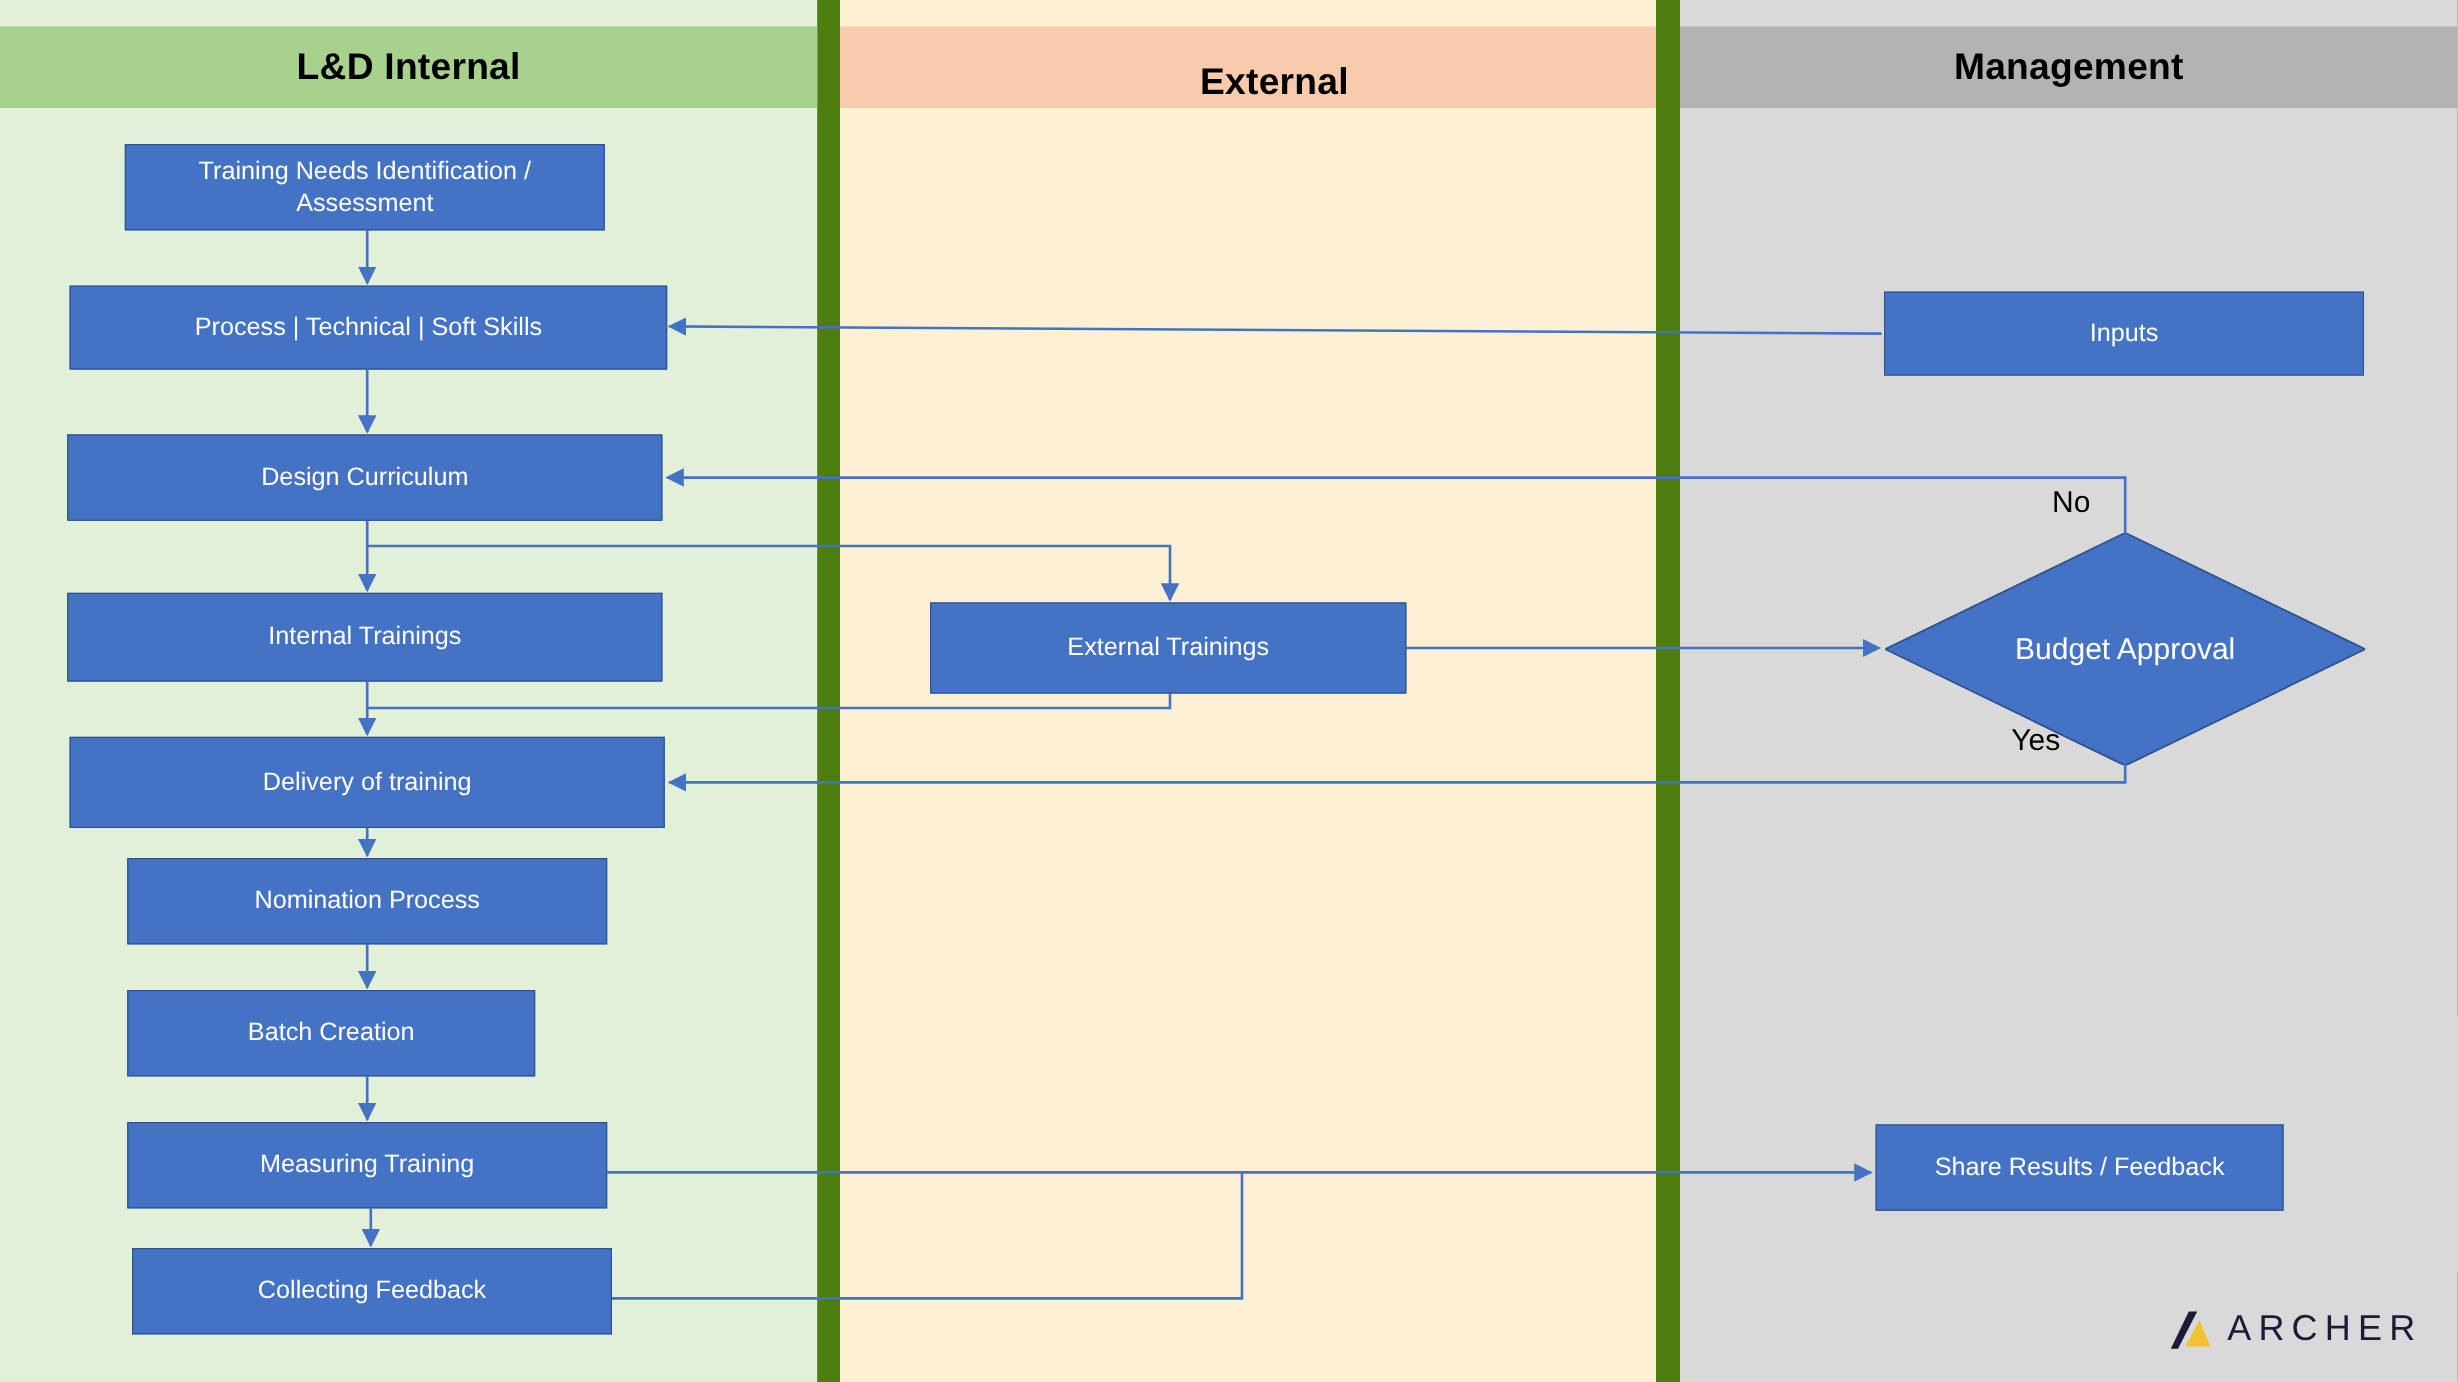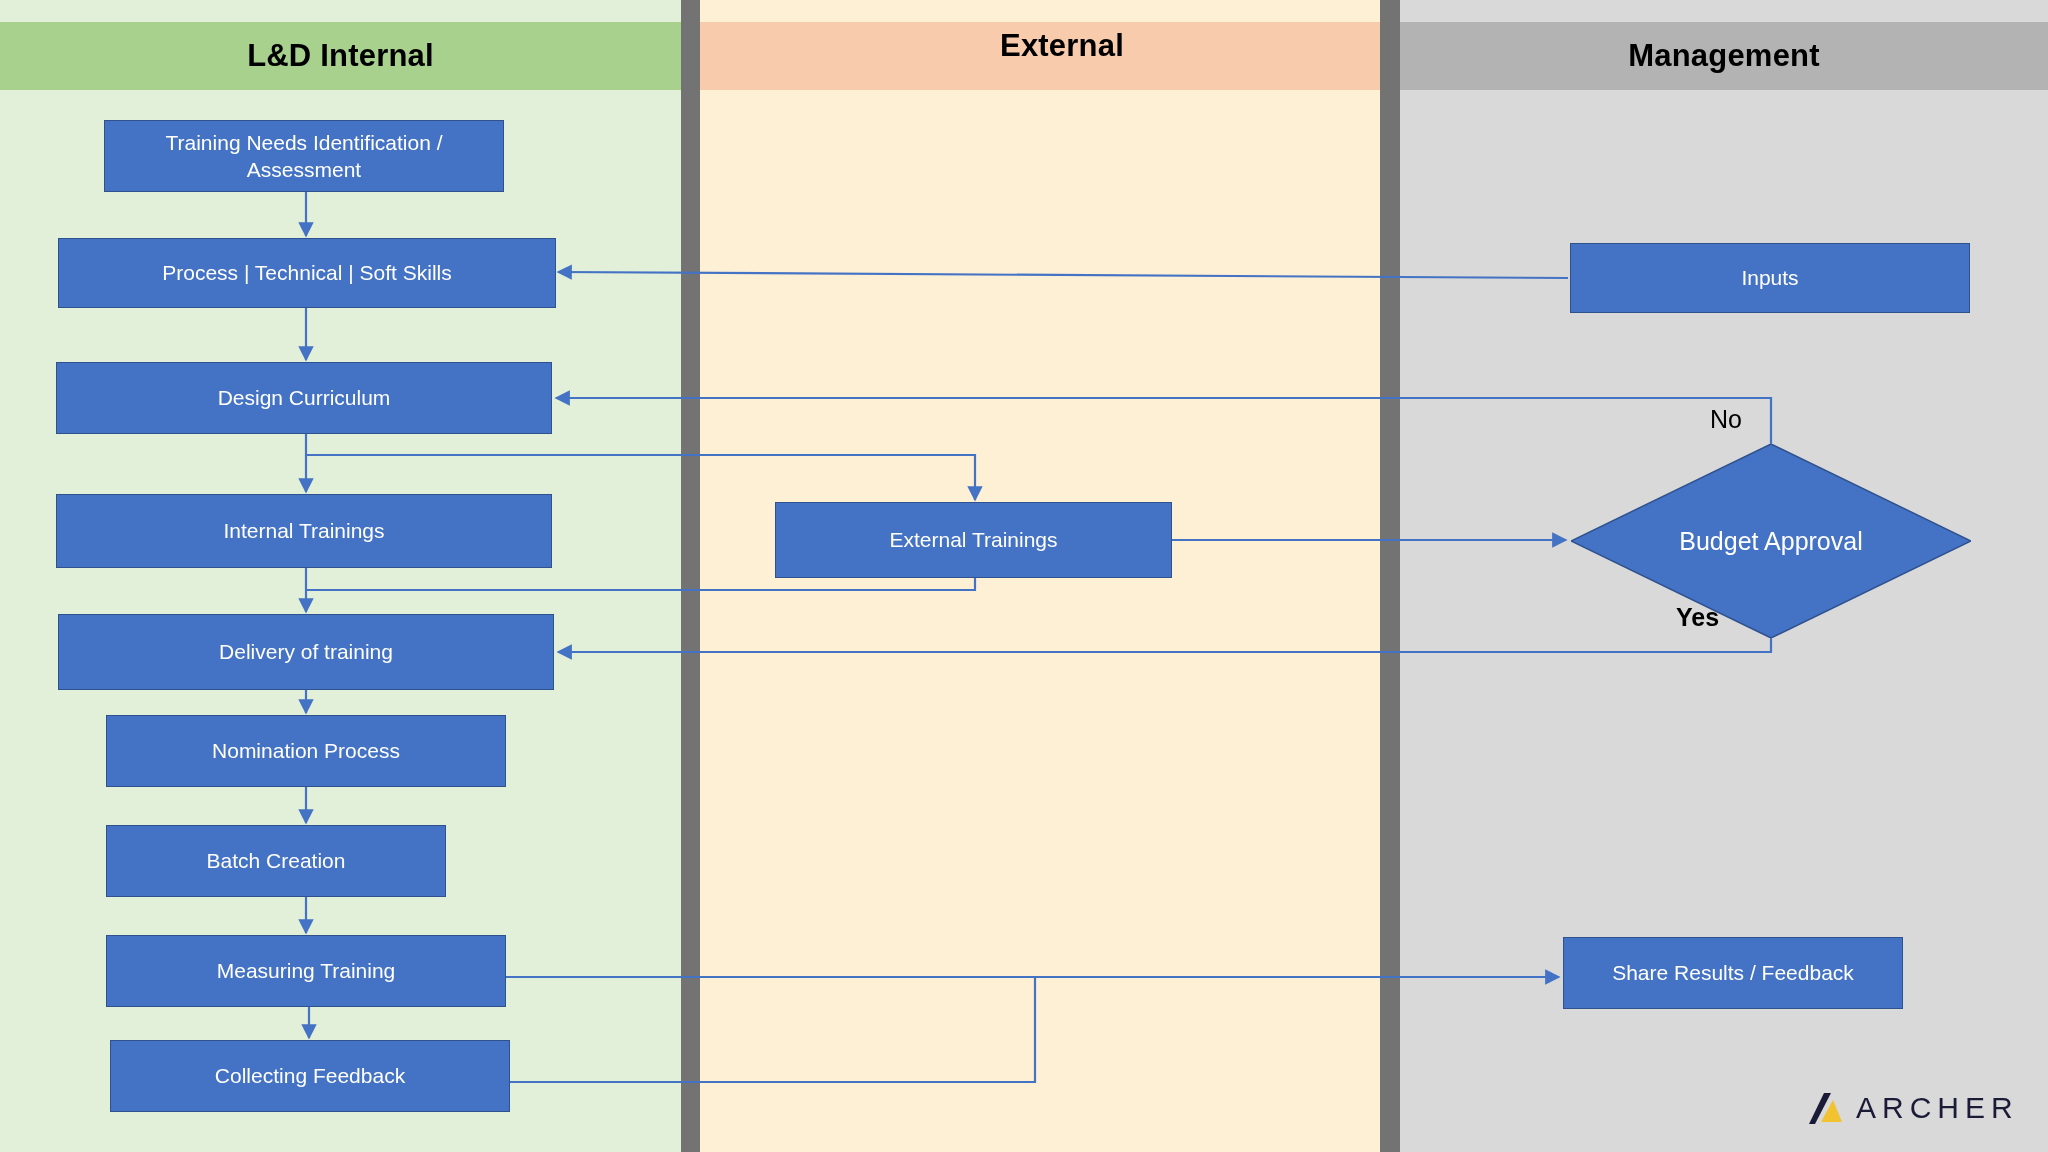--- a/index.html
+++ b/index.html
@@ -1,17 +1,17 @@
 <!DOCTYPE html>
 <html><head>
 <meta charset="utf-8">
 <style>
   html,body{margin:0;padding:0;background:#ffffff;}
   body{font-family:"Liberation Sans",sans-serif;}
-  #stage{position:relative;width:2048px;height:1152px;overflow:hidden;background:#737373;}
+  #stage{position:relative;width:2048px;height:1152px;overflow:hidden;background:#4d7c0f;}
   .lane{position:absolute;top:0;bottom:0;}
   .lane-band{position:absolute;left:0;right:0;}
   .lane-title{position:absolute;left:0;right:0;display:flex;align-items:center;justify-content:center;
       font-weight:bold;font-size:31px;color:#000000;letter-spacing:.2px;}
   svg#flow{position:absolute;left:0;top:0;width:2048px;height:1152px;}
   .nodebox{position:absolute;display:flex;align-items:center;justify-content:center;text-align:center;
       background:#4472c4;border:1.5px solid #2f528f;color:#ffffff;font-size:21px;line-height:1.25;
       box-sizing:border-box;padding:2px 8px;}
   .nodebox.two-line{line-height:1.3;}
   .diamond-label{position:absolute;display:flex;align-items:center;justify-content:center;text-align:center;
@@ -26,21 +26,21 @@
 <div id="stage">
 
   <div class="lane" style="left:0;width:681px;background:#e2efd9;"></div>
   <div class="lane" style="left:700px;width:680px;background:#fdf0d5;"></div>
   <div class="lane" style="left:1400px;width:648px;background:#d9d9d9;"></div>
 
   <div class="lane-band" style="left:0;width:681px;top:22px;height:68px;background:#a9d18e;"></div>
   <div class="lane-title" style="left:0;width:681px;top:22px;height:68px;">L&amp;D Internal</div>
 
   <div class="lane-band" style="left:700px;width:680px;top:22px;height:68px;background:#f8cbad;"></div>
-  <div class="lane-title" style="left:700px;width:724px;top:12px;height:68px;">External</div>
+  <div class="lane-title" style="left:700px;width:724px;top:34px;height:68px;">External</div>
 
   <div class="lane-band" style="left:1400px;width:648px;top:22px;height:68px;background:#b3b3b3;"></div>
   <div class="lane-title" style="left:1400px;width:648px;top:22px;height:68px;">Management</div>
 
   <svg id="flow" viewBox="0 0 2048 1152">
     <defs>
       <marker id="ah" viewBox="0 0 10 10" refX="9" refY="5" markerWidth="7" markerHeight="7" orient="auto-start-reverse">
         <path d="M0,0 L10,5 L0,10 z" fill="#4472c4"></path>
       </marker>
     </defs>
@@ -103,21 +103,21 @@
   <div class="nodebox" style="left:1570px;top:243px;width:400px;height:70px;">Inputs</div>
 
   <svg style="position:absolute;left:1571px;top:444px;width:400px;height:194px;" viewBox="0 0 400 194">
     <polygon points="200,0 400,97 200,194 0,97" fill="#4472c4" stroke="#2f528f" stroke-width="1.5"></polygon>
   </svg>
   <div class="diamond-label" style="left:1621px;top:444px;width:300px;height:194px;">Budget Approval</div>
 
   <div class="nodebox" style="left:1563px;top:937px;width:340px;height:72px;">Share Results / Feedback</div>
 
   <div class="edge-label" style="left:1710px;top:405px;">No</div>
-  <div class="edge-label" style="left:1676px;top:603px;font-weight:bold;">Yes</div>
+  <div class="edge-label" style="left:1676px;top:603px;">Yes</div>
 
   <div class="logo" style="left:1806px;top:1088px;">
     <svg width="40" height="40" viewBox="0 0 40 40">
       <polygon points="27,12 36,34 15,34" fill="#f2c230"></polygon>
       <polygon points="18,5 25,5 9,36 3,36" fill="#1b1b38"></polygon>
     </svg>
     <span class="logo-text">ARCHER</span>
   </div>
 
 </div>

